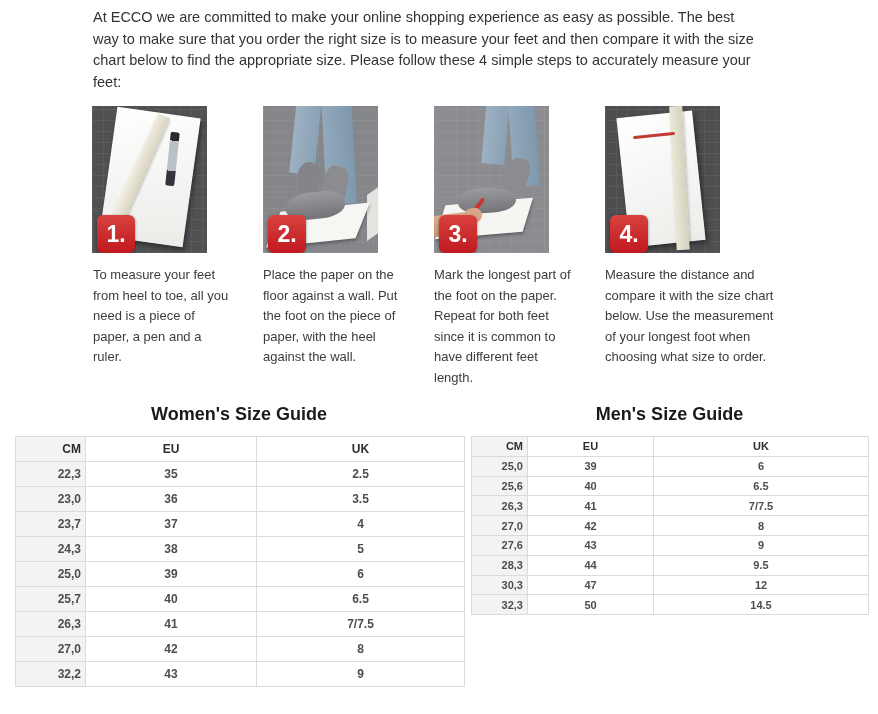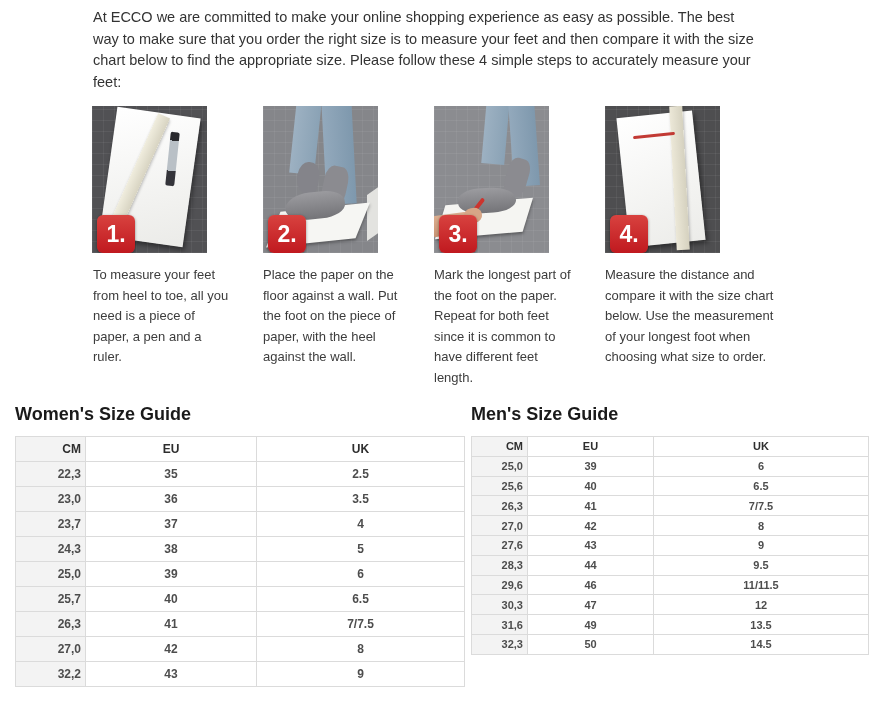--- a/index.html
+++ b/index.html
@@ -59,21 +59,21 @@
     box-shadow:0 1px 3px rgba(0,0,0,.45); }
 
   
   .step-text { position:absolute; top:265px; font-size:13px; line-height:20.5px; color:#3c3c3c; }
   .text-1 { left:93px;  width:138px; }
   .text-2 { left:263px; width:140px; }
   .text-3 { left:434px; width:142px; }
   .text-4 { left:605px; width:170px; }
 
   
-  .guide-title { position:absolute; top:404px; font-size:18px; font-weight:bold; color:#1a1a1a; }
+  .guide-title { position:absolute; top:404px; font-size:18px; font-weight:bold; color:#1a1a1a; text-align:center; }
   .guide-title-women { left:15px; width:448px; }
   .guide-title-men   { left:471px; width:397px; }
 
   
   .size-table { position:absolute; top:436px; border-collapse:collapse; table-layout:fixed; background:#fff; }
   .table-women { left:15px;  width:449px; }
   .table-men   { left:471px; width:397px; }
   .size-table th, .size-table td { border:1px solid var(--table-border,#dbdbdb); text-align:center; vertical-align:middle; }
   .size-table th { font-weight:bold; color:#2e2e2e; background:#fff; }
   .size-table td { font-weight:bold; color:#4d4d4d; }
@@ -235,35 +235,25 @@
           <td>27,6</td>
           <td>43</td>
           <td>9</td>
         </tr>
         <tr>
           <td>28,3</td>
           <td>44</td>
           <td>9.5</td>
         </tr>
         <tr>
-          <td>29,6</td>
-          <td>46</td>
-          <td>11/11.5</td>
-        </tr>
-        <tr>
           <td>30,3</td>
           <td>47</td>
           <td>12</td>
         </tr>
         <tr>
-          <td>31,6</td>
-          <td>49</td>
-          <td>13.5</td>
-        </tr>
-        <tr>
           <td>32,3</td>
           <td>50</td>
           <td>14.5</td>
         </tr>
       </tbody>
   </table>
 
 </div>
 
 </body></html>

